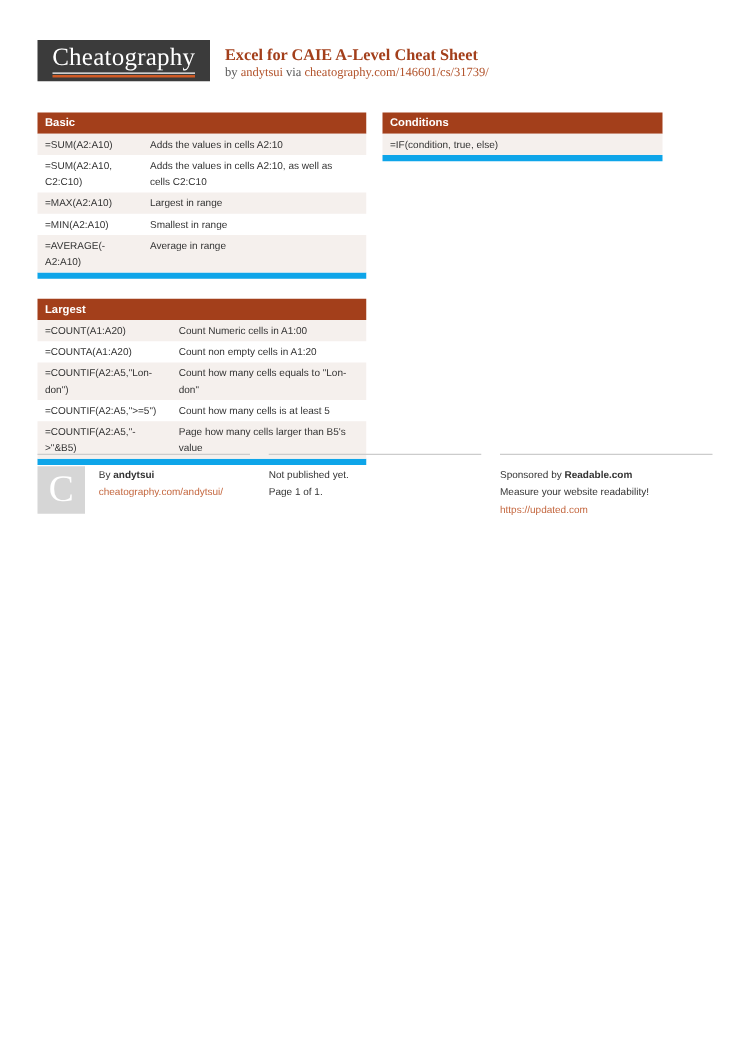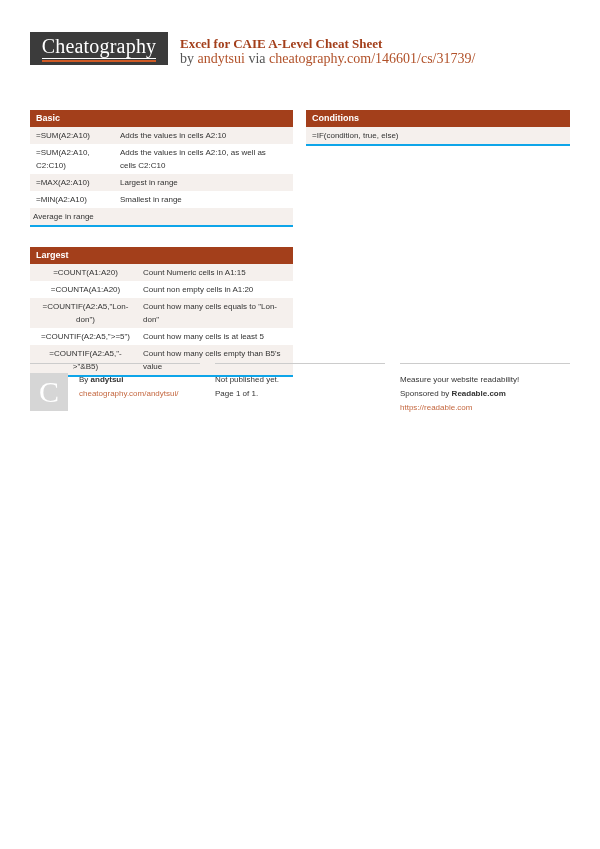--- a/index.html
+++ b/index.html
@@ -39,43 +39,43 @@
   }
   .head-text { padding-top: 4px; }
   .page-title {
     font-family: "Liberation Serif", serif;
     font-weight: bold; font-size: 13px;
     color: #a33f1b;
     line-height: 16px;
   }
   .byline {
     font-family: "Liberation Serif", serif;
-    font-size: 14px; color: #555555;
+    font-size: 10px; color: #555555;
     line-height: 13px;
   }
   .byline a, .link { color: #b15129; text-decoration: none; cursor: pointer; }
 
   
   .cols { display: flex; gap: 13px; margin-top: 14px; align-items: flex-start; }
   .col { width: 263px; flex: none; }
-  .col.right { width: 264px; }
-
-  .sheet { border-bottom: 2px solid #0ea5e9; margin-bottom: 16px; margin-top: 20px; }
+  .col.right { width: 224px; }
+
+  .sheet { border-bottom: 5px solid #0ea5e9; margin-bottom: 16px; }
   .sheet-header {
     background: #a33f1b; color: #ffffff;
     font-size: 9px; font-weight: bold;
     padding: 4px 6px 4px 6px;
     line-height: 9px;
   }
   .row { display: flex; font-size: 8px; line-height: 13px; }
   .row.alt { background: #f5f0ed; }
   .cell { padding: 2px 5px 2px 6px; white-space: pre-line; }
   .cell-f { flex: none; }
   .basic .cell-f { width: 87px; }
-  .counting .cell-f { width: 110px; text-align: center; }
+  .counting .cell-f { width: 110px; }
   .cell-d { flex: 1; padding-left: 3px; }
   .cell-full { flex: 1; }
   .italic { }
 
   
   .footer {
     position: absolute; left: 30px; top: 363px;
     width: 540px;
     display: flex; gap: 15px;
   }
@@ -136,48 +136,50 @@
         </div>
         <div class="row alt">
           <div class="cell cell-f">=MAX(A2:A10)</div>
           <div class="cell cell-d">Largest in range</div>
         </div>
         <div class="row">
           <div class="cell cell-f">=MIN(A2:A10)</div>
           <div class="cell cell-d">Smallest in range</div>
         </div>
         <div class="row alt">
+          <div class="cell cell-f">=AVERAGE(-
+A2:A10)</div>
           <div class="cell cell-d">Average in range</div>
         </div>
       </div>
 
       <div class="sheet counting">
         <div class="sheet-header">Largest</div>
         <div class="row alt">
           <div class="cell cell-f">=COUNT(A1:A20)</div>
-          <div class="cell cell-d">Count Numeric cells in A1:15</div>
+          <div class="cell cell-d">Count Numeric cells in A1:00</div>
         </div>
         <div class="row">
           <div class="cell cell-f">=COUNTA(A1:A20)</div>
           <div class="cell cell-d">Count non empty cells in A1:20</div>
         </div>
         <div class="row alt">
           <div class="cell cell-f">=COUNTIF(A2:A5,"Lon-
 don")</div>
           <div class="cell cell-d">Count how many cells equals to "Lon-
 don"</div>
         </div>
         <div class="row">
           <div class="cell cell-f">=COUNTIF(A2:A5,"&gt;=5")</div>
           <div class="cell cell-d">Count how many cells is at least 5</div>
         </div>
         <div class="row alt">
           <div class="cell cell-f">=COUNTIF(A2:A5,"-
 &gt;"&amp;B5)</div>
-          <div class="cell cell-d">Count how many cells empty than B5's
+          <div class="cell cell-d">Page how many cells larger than B5's
 value</div>
         </div>
       </div>
 
     </div>
 
     <div class="col right">
 
       <div class="sheet conditions">
         <div class="sheet-header">Conditions</div>
@@ -198,20 +200,20 @@
         <a class="flink">cheatography.com/andytsui/</a>
       </div>
     </div>
 
     <div class="fcol">
       <div>Not published yet.</div>
       <div>Page 1 of 1.</div>
     </div>
 
     <div class="fcol">
+      <div><span>Sponsored by</span> <span class="bold">Readable.com</span></div>
       <div>Measure your website readability!</div>
-      <div><span>Sponsored by</span> <span class="bold">Readable.com</span></div>
-      <a class="flink">https://readable.com</a>
+      <a class="flink">https://updated.com</a>
     </div>
 
   </div>
 
 </div>
 
 </body></html>

